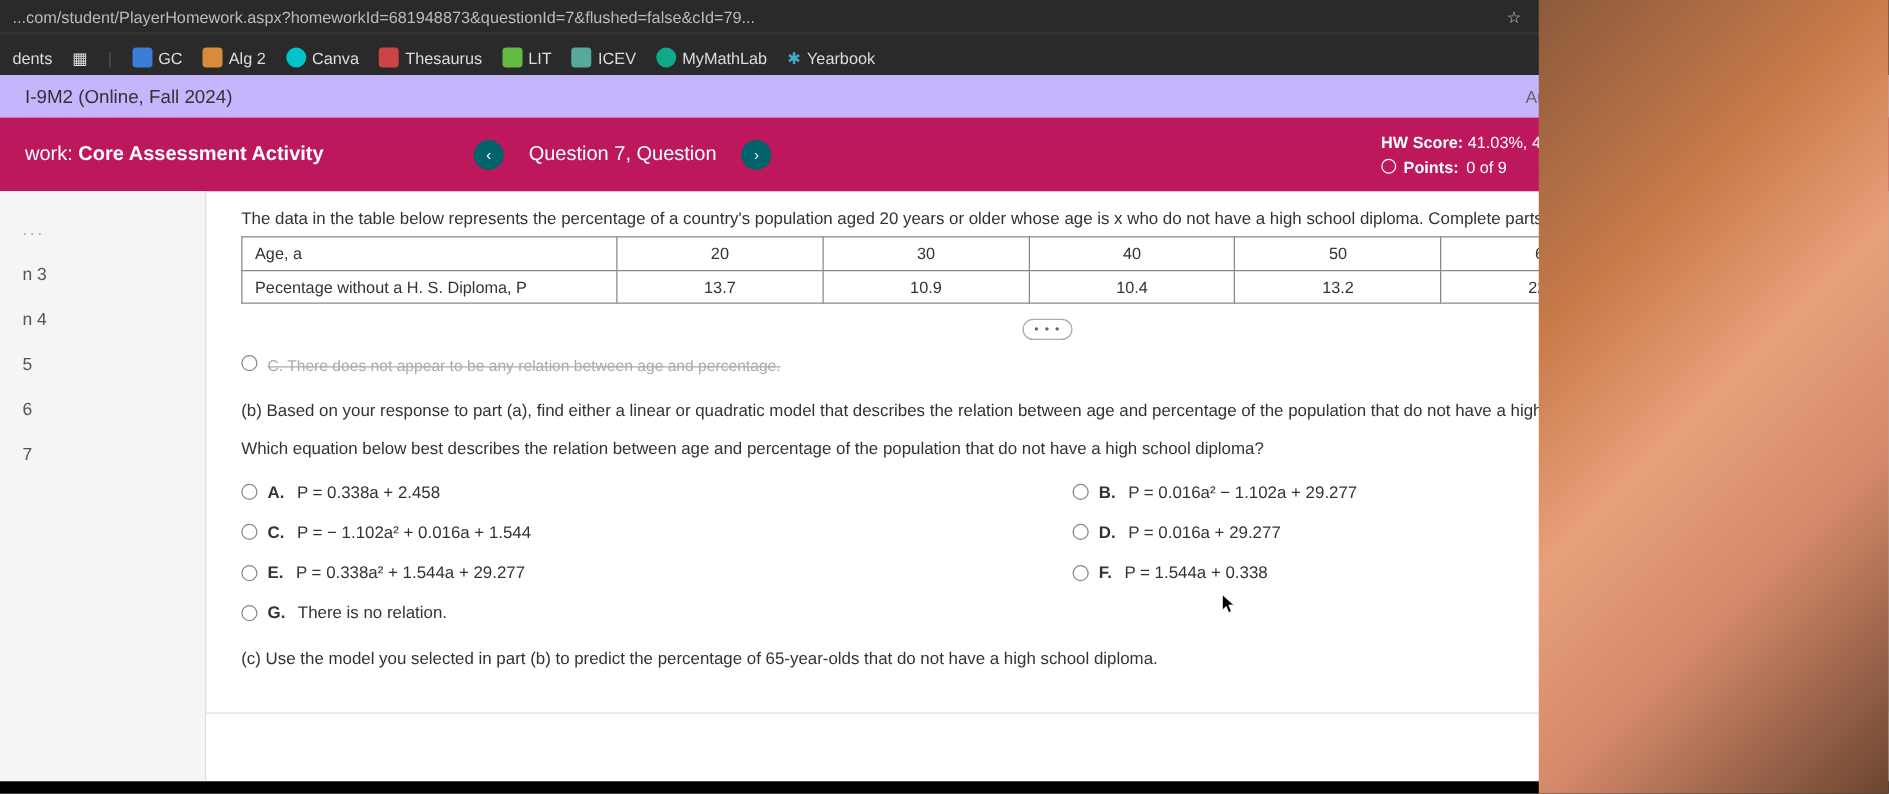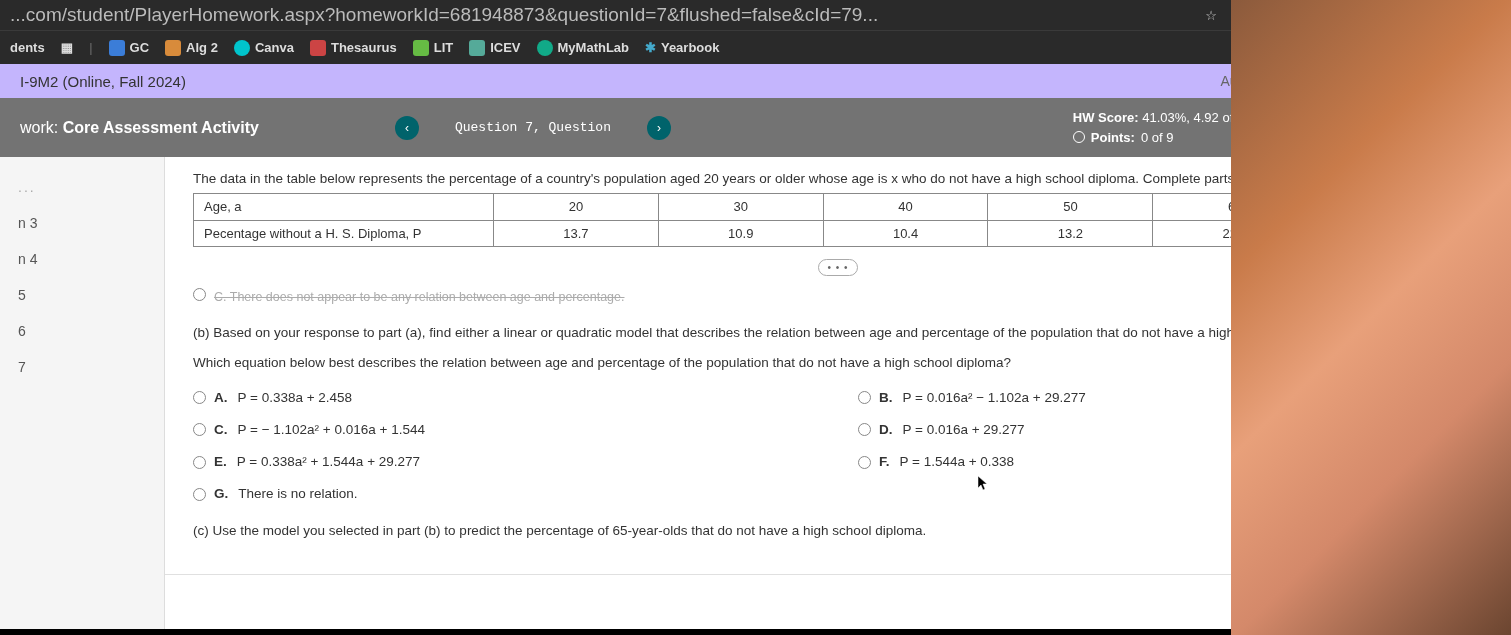--- a/index.html
+++ b/index.html
@@ -1,39 +1,39 @@
 <!DOCTYPE html>
 <html><head>
 <meta charset="utf-8">
 <style>
 * { margin: 0; padding: 0; box-sizing: border-box; font-family: Arial, Helvetica, sans-serif; }
 body { width: 1511px; height: 635px; background: #000; overflow: hidden; position: relative; }
 
 .browser-chrome { background: #2a2a2a; color: #ccc; font-size: 13px; }
 .url-bar { display: flex; align-items: center; padding: 4px 10px; gap: 10px; }
-.url-text { flex: 1; color: #bbb; font-size: 19px; overflow: hidden; white-space: nowrap; }
+.url-text { flex: 1; color: #bbb; font-size: 13px; overflow: hidden; white-space: nowrap; }
 .chrome-icons { display: flex; gap: 14px; align-items: center; }
 .chrome-icons span { width: 18px; height: 18px; display: inline-flex; align-items: center; justify-content: center; color: #ccc; cursor: pointer; }
 
-.bookmarks-bar { display: flex; align-items: center; padding: 6px 10px; gap: 16px; background: #2a2a2a; border-top: 1px solid #3a3a3a; font-weight: bold; }
+.bookmarks-bar { display: flex; align-items: flex-end; padding: 6px 10px; gap: 16px; background: #2a2a2a; border-top: 1px solid #3a3a3a; }
 .bookmark { display: flex; align-items: center; gap: 5px; color: #ddd; font-size: 13px; cursor: pointer; }
 .bookmark .favicon { width: 16px; height: 16px; border-radius: 3px; display: inline-block; }
 .all-bookmarks { margin-left: auto; display: flex; align-items: center; gap: 5px; color: #bbb; font-size: 12px; cursor: pointer; }
 
 .page { background: #fff; height: calc(100% - 70px); display: flex; flex-direction: column; }
 
 .course-header { display: flex; justify-content: space-between; align-items: center; padding: 8px 20px; background: #c4b5fd; color: #333; font-size: 14px; }
 .course-title { font-size: 15px; }
 .user-info { display: flex; align-items: center; gap: 20px; color: #666; }
 .help-circle { width: 18px; height: 18px; border: 1.5px solid #999; border-radius: 50%; display: flex; align-items: center; justify-content: center; font-size: 11px; cursor: pointer; }
 
-.activity-bar { background: #737373; color: #fff; display: flex; align-items: center; padding: 10px 20px; gap: 36px; }
+.activity-bar { background: #be185d; color: #fff; display: flex; align-items: center; padding: 10px 20px; gap: 20px; }
 .activity-title { font-size: 16px; font-weight: 500; flex: 0 0 auto; margin-right: 100px; }
 .nav-btn { width: 24px; height: 24px; background: #00636b; border-radius: 50%; display: flex; align-items: center; justify-content: center; cursor: pointer; font-size: 12px; color: #fff; }
-.question-label { font-size: 13px; font-weight: 500; font-family: Liberation Mono, monospace; }
+.question-label { font-size: 16px; font-weight: 500; }
 .score-block { margin-left: auto; font-size: 13px; line-height: 1.5; }
 .score-block .points { display: flex; align-items: center; gap: 6px; }
 .radio-empty { width: 12px; height: 12px; border: 1.5px solid #fff; border-radius: 50%; display: inline-block; }
 .gear { margin-left: 20px; cursor: pointer; font-size: 18px; }
 .save-btn { background: #004b52; color: #fff; border: none; padding: 8px 22px; border-radius: 20px; font-size: 15px; margin-left: 15px; cursor: pointer; font-weight: 500; }
 
 .content-wrap { display: flex; flex: 1; overflow: hidden; }
 .sidebar { width: 165px; background: #f5f5f5; border-right: 1px solid #ddd; padding: 12px 0; }
 .sidebar-header { display: flex; align-items: center; justify-content: space-between; padding: 0 15px 10px; font-size: 16px; color: #333; }
 .collapse-icon { cursor: pointer; font-size: 16px; color: #555; }

